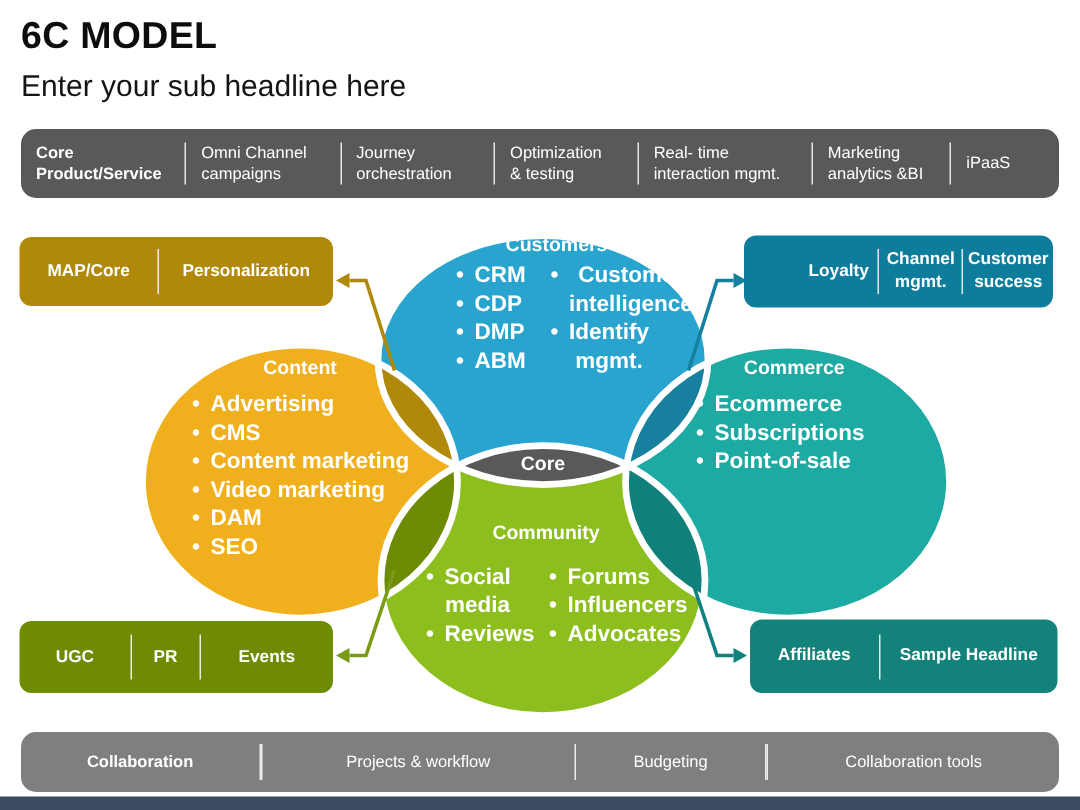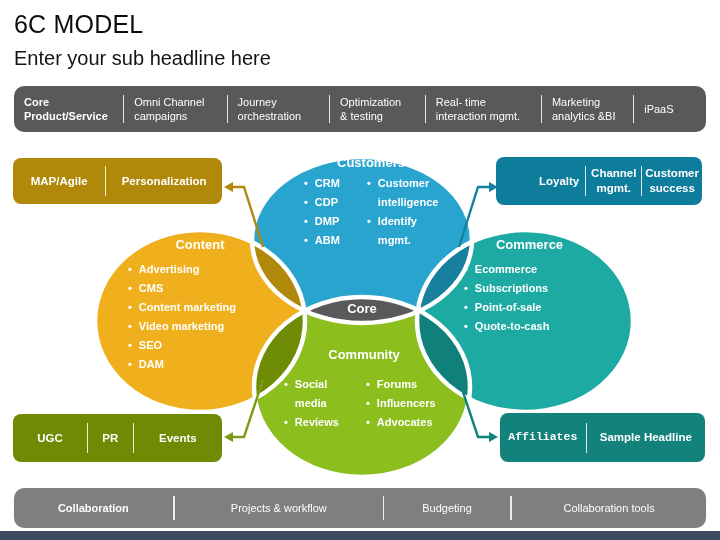--- a/index.html
+++ b/index.html
@@ -8,21 +8,21 @@
     --overlap-customers-content:#b0890b; --overlap-customers-commerce:#17809f;
     --overlap-content-community:#6e8b04; --overlap-commerce-community:#0f807a;
     --core:#595959; --box-map:#b0890b; --box-loyalty:#0e7d9c; --box-ugc:#6f8b04; --box-affiliates:#12827b;
     --arrow-gold:#b0890b; --arrow-blue:#15809f; --arrow-green:#7a9b16; --arrow-teal:#0f827e; --white:#ffffff;
   }
   *{margin:0;padding:0;box-sizing:border-box;}
   html,body{width:720px;height:540px;}
   body{font-family:"Liberation Sans",sans-serif;background:#ffffff;position:relative;overflow:hidden;}
   .stage{position:absolute;inset:0;width:720px;height:540px;}
 
-  .title{position:absolute;left:14px;top:10px;font-size:25px;font-weight:normal;color:var(--title-text);letter-spacing:.2px;}
+  .title{position:absolute;left:14px;top:10px;font-size:25px;font-weight:bold;color:var(--title-text);letter-spacing:.2px;}
   .subtitle{position:absolute;left:14px;top:47px;font-size:20px;color:#141414;}
 
   .hbar{position:absolute;left:14px;width:692px;display:flex;align-items:stretch;color:#fff;}
   .hbar.top{top:86px;height:46px;background:var(--bar-top-bg);border-radius:10px;}
   .hbar.bottom{top:488px;height:40px;background:var(--bar-bottom-bg);border-radius:10px;}
   .hbar .cell{display:flex;align-items:center;font-size:11px;line-height:1.3;white-space:pre-line;}
   .hbar.top .cell{justify-content:flex-start;padding-left:10px;padding-right:4px;}
   .hbar.bottom .cell{justify-content:center;text-align:center;padding:0 4px;}
   .hbar .cell.bold{font-weight:bold;}
   .vdiv{width:1px;background:rgba(255,255,255,.85);align-self:center;}
@@ -37,21 +37,21 @@
   .ov-core{fill:var(--core);}
   .ering{fill:none;stroke:var(--white);stroke-width:4.5px;}
   .arrow{fill:none;stroke-width:2.4px;}
   .a-gold{stroke:var(--arrow-gold);} .ah-gold{fill:var(--arrow-gold);}
   .a-blue{stroke:var(--arrow-blue);} .ah-blue{fill:var(--arrow-blue);}
   .a-green{stroke:var(--arrow-green);} .ah-green{fill:var(--arrow-green);}
   .a-teal{stroke:var(--arrow-teal);} .ah-teal{fill:var(--arrow-teal);}
 
   .vgroup{position:absolute;color:#fff;}
   .vgroup h3{font-size:13px;font-weight:bold;text-align:center;}
-  .vlist{list-style:none;font-size:11px;font-weight:bold;line-height:19px;}
+  .vlist{list-style:none;font-size:15px;font-weight:bold;line-height:19px;text-align:center;}
   .vlist li{display:flex;align-items:flex-start;white-space:pre-line;}
   .vlist li::before{content:"\2022";margin-right:7px;flex:0 0 auto;}
   .cols{display:flex;}
   .core-label{position:absolute;left:320px;top:301px;width:84px;text-align:center;color:#fff;font-size:13px;font-weight:bold;}
 
   .sidebox{position:absolute;display:flex;align-items:stretch;color:#fff;border-radius:8px;}
   .sidebox .cell{display:flex;align-items:center;justify-content:center;text-align:center;font-size:11.5px;font-weight:bold;line-height:1.3;white-space:pre-line;padding:0 3px;}
   .sidebox .vdiv{height:30px;}
   .box-map{left:13px;top:158px;width:209px;height:46px;background:var(--box-map);}
   .box-loyalty{left:496px;top:157px;width:206px;height:48px;background:var(--box-loyalty);padding-left:37px;}
@@ -145,32 +145,31 @@
     </div>
   </div>
 
   <div class="vgroup" style="left:116px;top:237px;width:168px;">
     <h3 style="margin-bottom:8px;">Content</h3>
     <ul class="vlist" style="padding-left:12px;">
       <li><span>Advertising</span></li>
       <li><span>CMS</span></li>
       <li><span>Content marketing</span></li>
       <li><span>Video marketing</span></li>
+      <li><span>DAM</span></li>
       <li><span>SEO</span></li>
-      <li><span>DAM</span></li>
     </ul>
   </div>
 
   <div class="vgroup" style="left:452px;top:237px;width:155px;">
     <h3 style="margin-bottom:8px;">Commerce</h3>
     <ul class="vlist" style="padding-left:12px;">
       <li><span>Ecommerce</span></li>
       <li><span>Subscriptions</span></li>
       <li><span>Point-of-sale</span></li>
-      <li><span>Quote-to-cash</span></li>
     </ul>
   </div>
 
   <div class="vgroup" style="left:270px;top:347px;width:188px;">
     <h3 style="margin-bottom:13px;">Community</h3>
     <div class="cols" style="padding-left:14px;">
       <ul class="vlist" style="width:66px;">
         <li><span>Social
 media</span></li>
         <li><span>Reviews</span></li>
@@ -179,21 +178,21 @@
         <li><span>Forums</span></li>
         <li><span>Influencers</span></li>
         <li><span>Advocates</span></li>
       </ul>
     </div>
   </div>
 
   <div class="core-label">Core</div>
 
   <div class="sidebox box-map">
-    <div class="cell" style="flex:92;">MAP/Agile</div>
+    <div class="cell" style="flex:92;">MAP/Core</div>
     <div class="vdiv"></div>
     <div class="cell" style="flex:117;">Personalization</div>
   </div>
 
   <div class="sidebox box-loyalty">
     <div class="cell" style="flex:66;">Loyalty</div>
     <div class="vdiv"></div>
     <div class="cell" style="flex:70;">Channel
 mgmt.</div>
     <div class="vdiv"></div>
@@ -203,21 +202,21 @@
 
   <div class="sidebox box-ugc">
     <div class="cell" style="flex:75;">UGC</div>
     <div class="vdiv"></div>
     <div class="cell" style="flex:43;">PR</div>
     <div class="vdiv"></div>
     <div class="cell" style="flex:91;">Events</div>
   </div>
 
   <div class="sidebox box-affiliates">
-    <div class="cell" style="flex:85;font-family:Liberation Mono, monospace;">Affiliates</div>
+    <div class="cell" style="flex:85;">Affiliates</div>
     <div class="vdiv"></div>
     <div class="cell" style="flex:120;">Sample Headline</div>
   </div>
 
   <div class="hbar bottom">
     <div class="cell bold" style="flex:116;">Collaboration</div>
     <div class="vdiv"></div>
     <div class="vdiv"></div>
     <div class="cell" style="flex:154;">Projects &amp; workflow</div>
     <div class="vdiv"></div>

